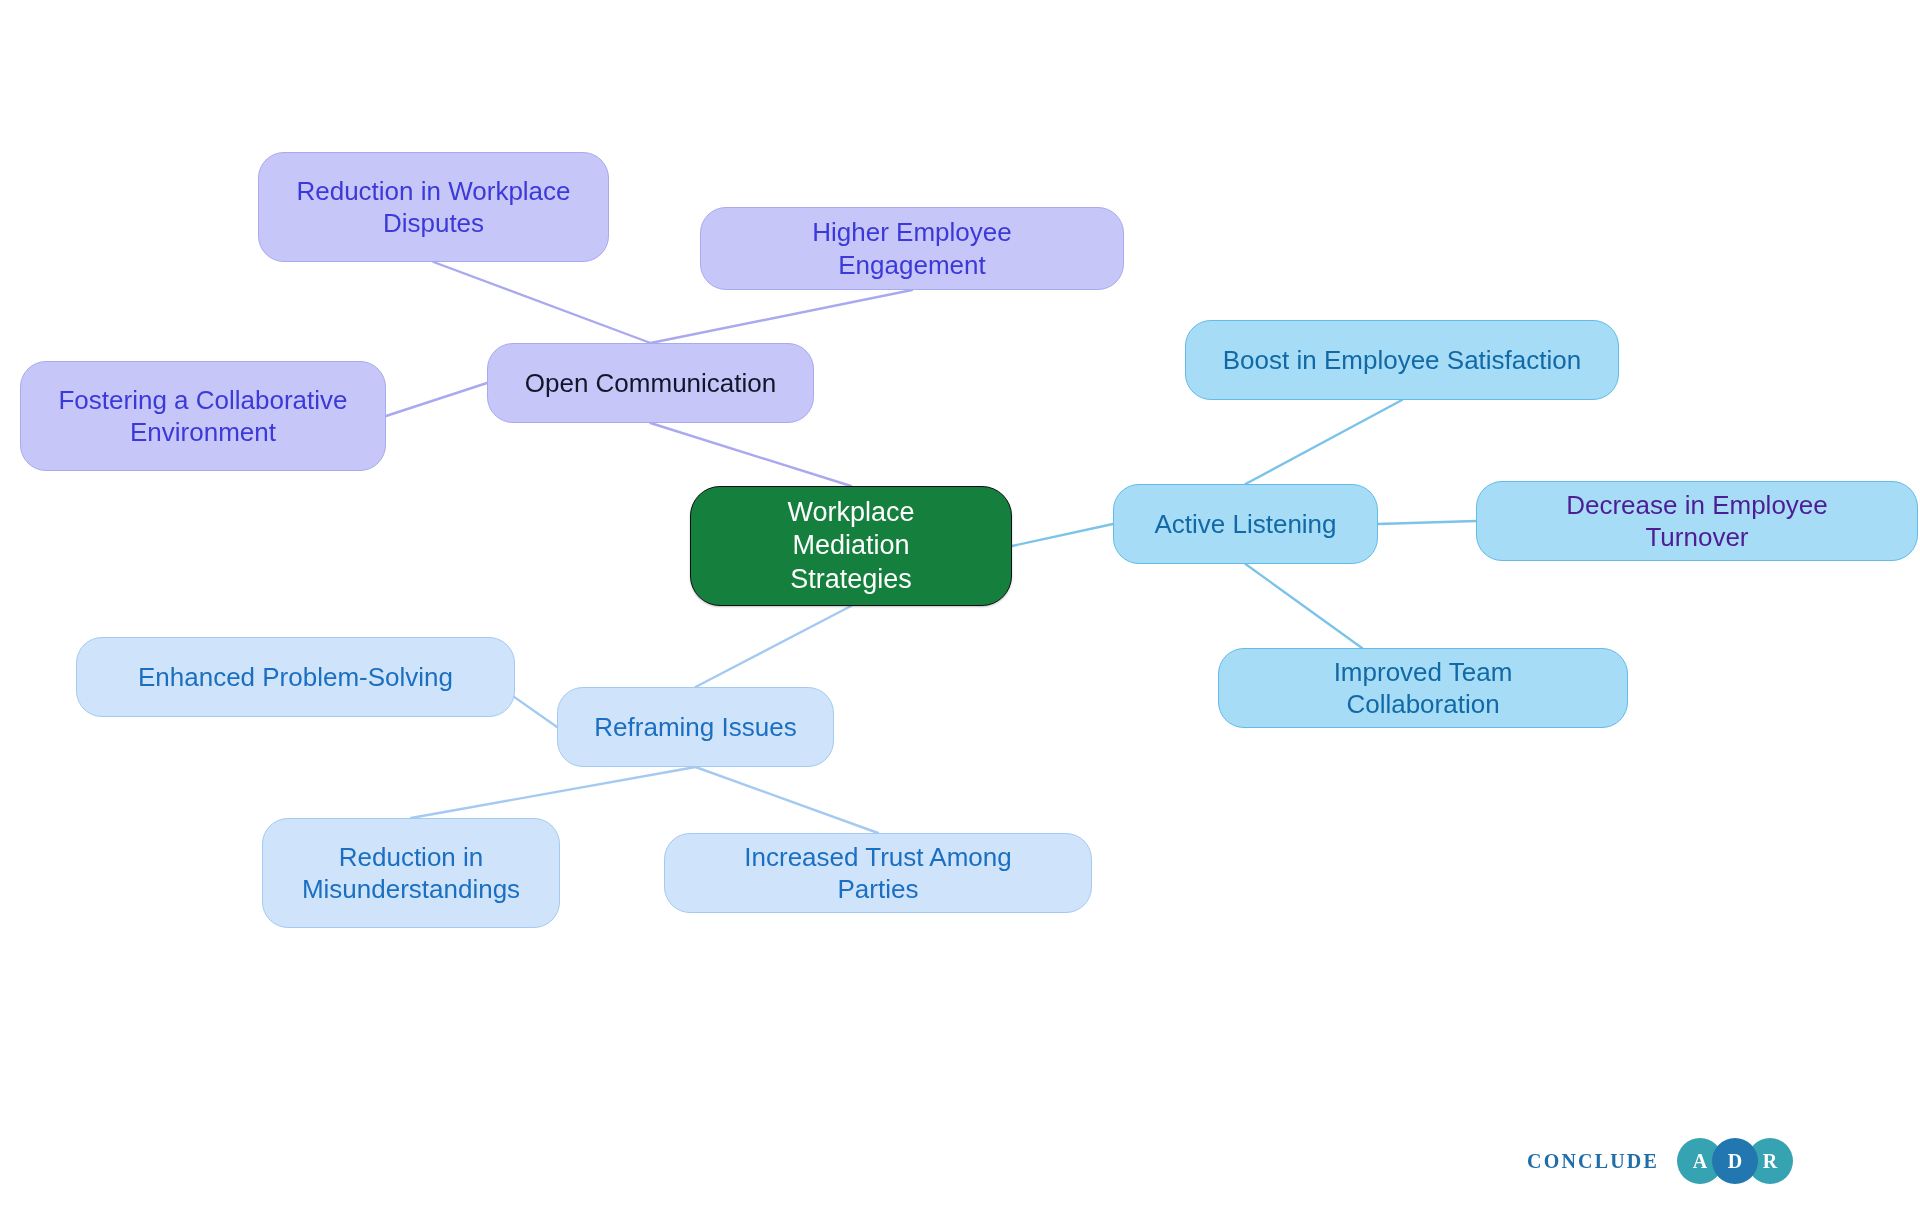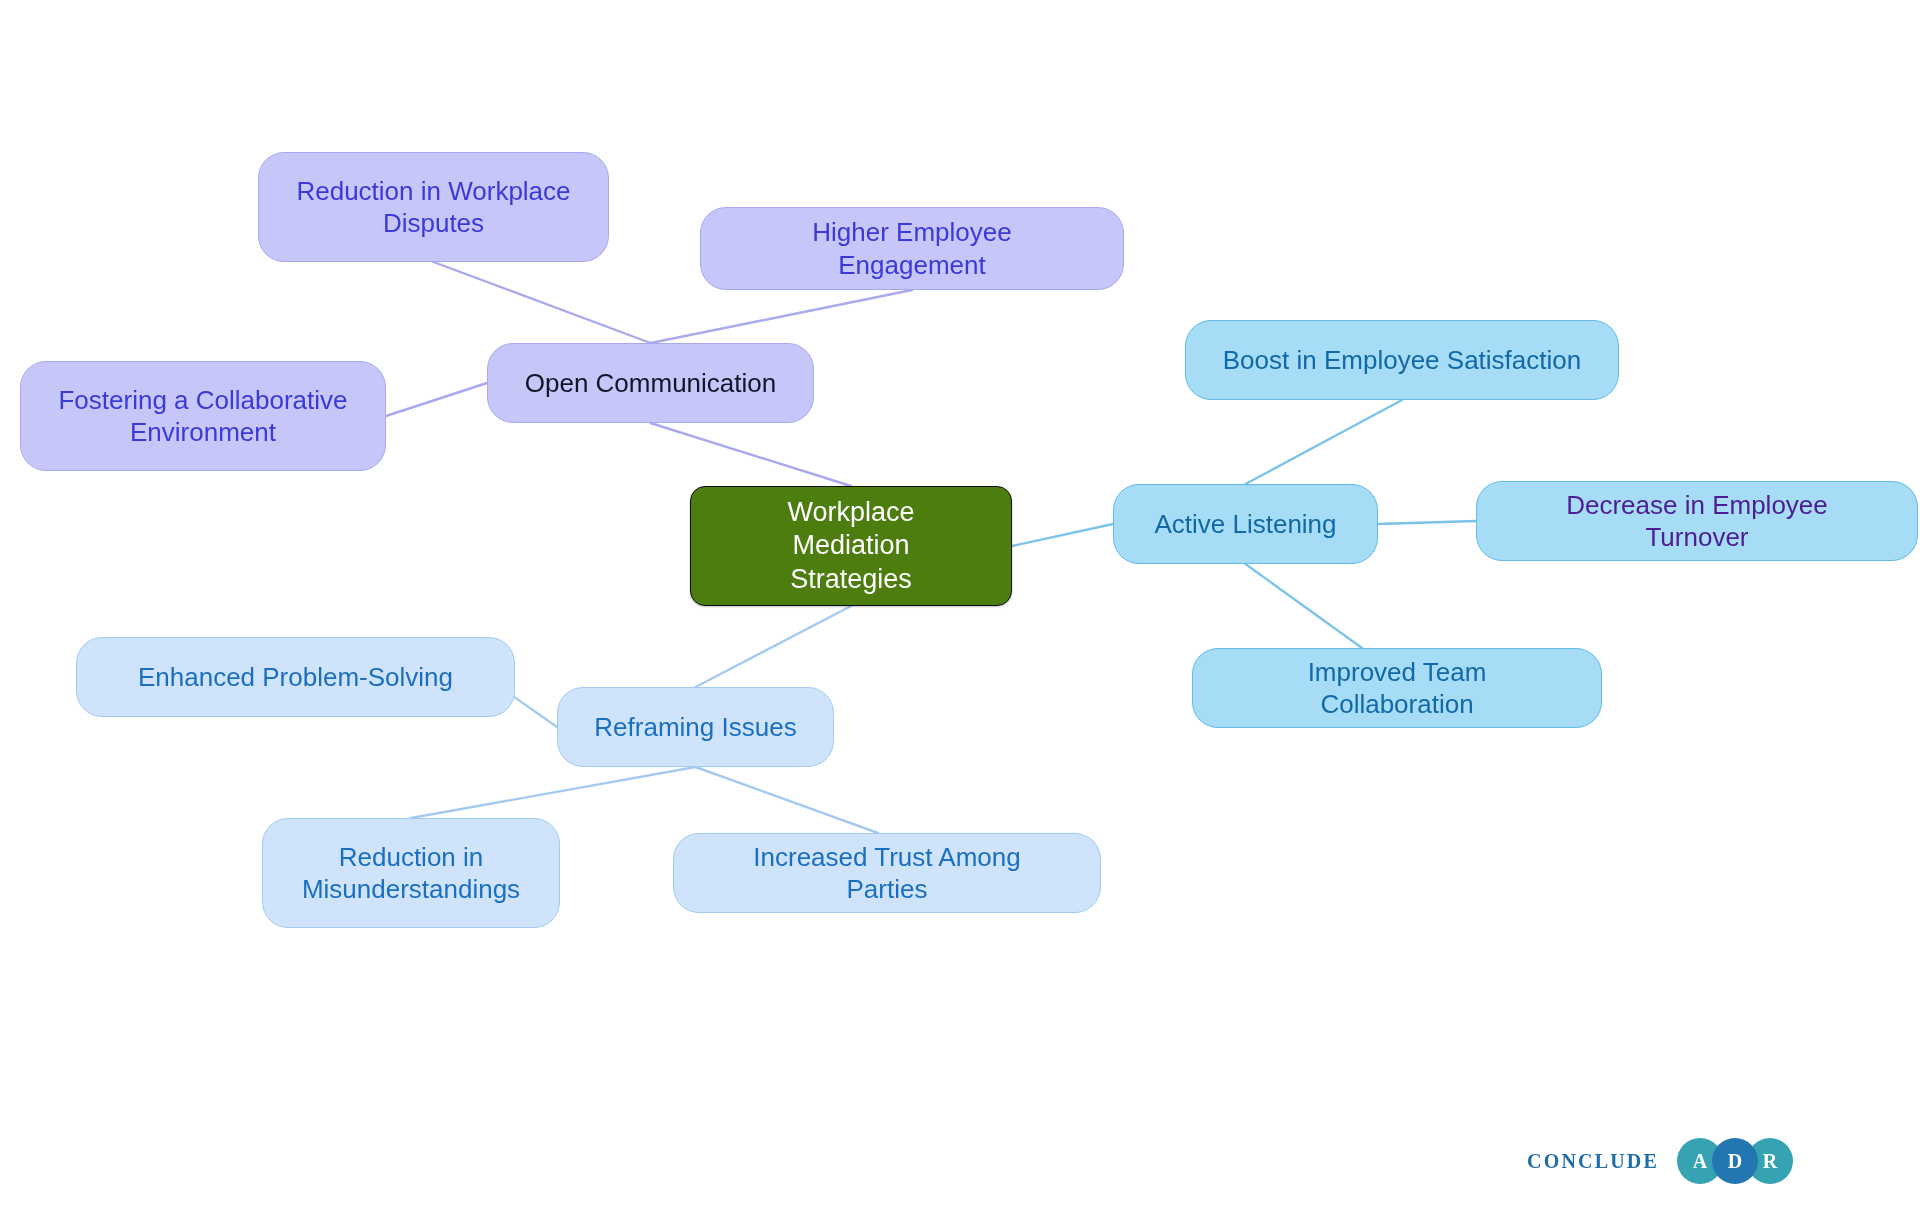--- a/index.html
+++ b/index.html
@@ -43,24 +43,24 @@
     justify-content: center;
     text-align: center;
     border-radius: 26px;
     line-height: 1.24;
     padding: 6px 36px;
     white-space: pre-line;
   }
 
   
   .node.root {
-    background: #4d7c0f;
+    background: #15803d;
     border: 1px solid #0d1117;
     color: #ffffff;
-    border-radius: 15px;
+    border-radius: 30px;
     font-size: 27px;
     box-shadow: 0 1px 2px rgba(0,0,0,0.25);
   }
 
   
   .node.purple {
     background: #c6c7f8;
     border: 1.4px solid #a9a9ef;
     color: #3b39d8;
     font-size: 26px;
@@ -154,30 +154,30 @@
 
   <div class="node purple" id="node-fostering-collaborative-environment" style="left: 20px; top: 361px; width: 366px; height: 110px; background: rgb(198, 199, 248); border-color: rgb(169, 169, 239); color: rgb(59, 57, 216);">Fostering a Collaborative
 Environment</div>
 
   <div class="node blue" id="node-active-listening" style="left: 1113px; top: 484px; width: 265px; height: 80px; background: rgb(167, 220, 247); border-color: rgb(98, 187, 232); color: rgb(17, 105, 166);">Active Listening</div>
 
   <div class="node blue" id="node-boost-employee-satisfaction" style="left: 1185px; top: 320px; width: 434px; height: 80px; background: rgb(167, 220, 247); border-color: rgb(98, 187, 232); color: rgb(17, 105, 166);">Boost in Employee Satisfaction</div>
 
   <div class="node blue" id="node-decrease-employee-turnover" style="left: 1476px; top: 481px; width: 442px; height: 80px; background: rgb(167, 220, 247); border-color: rgb(98, 187, 232); color: #4c1d95;">Decrease in Employee Turnover</div>
 
-  <div class="node blue" id="node-improved-team-collaboration" style="left: 1192px; top: 648px; width: 410px; height: 80px; background: rgb(167, 220, 247); border-color: rgb(98, 187, 232); color: rgb(17, 105, 166);">Improved Team Collaboration</div>
+  <div class="node blue" id="node-improved-team-collaboration" style="left: 1218px; top: 648px; width: 410px; height: 80px; background: rgb(167, 220, 247); border-color: rgb(98, 187, 232); color: rgb(17, 105, 166);">Improved Team Collaboration</div>
 
   <div class="node paleblue" id="node-reframing-issues" style="left: 557px; top: 687px; width: 277px; height: 80px; background: rgb(207, 228, 251); border-color: rgb(164, 202, 241); color: rgb(27, 111, 192);">Reframing Issues</div>
 
   <div class="node paleblue" id="node-enhanced-problem-solving" style="left: 76px; top: 637px; width: 439px; height: 80px; background: rgb(207, 228, 251); border-color: rgb(164, 202, 241); color: rgb(27, 111, 192);">Enhanced Problem-Solving</div>
 
   <div class="node paleblue" id="node-reduction-misunderstandings" style="left: 262px; top: 818px; width: 298px; height: 110px; background: rgb(207, 228, 251); border-color: rgb(164, 202, 241); color: rgb(27, 111, 192);">Reduction in
 Misunderstandings</div>
 
-  <div class="node paleblue" id="node-increased-trust-among-parties" style="left: 664px; top: 833px; width: 428px; height: 80px; background: rgb(207, 228, 251); border-color: rgb(164, 202, 241); color: rgb(27, 111, 192); margin-left: 9px;">Increased Trust Among Parties</div>
+  <div class="node paleblue" id="node-increased-trust-among-parties" style="left: 664px; top: 833px; width: 428px; height: 80px; background: rgb(207, 228, 251); border-color: rgb(164, 202, 241); color: rgb(27, 111, 192);">Increased Trust Among Parties</div>
 
   <div id="logo">
     <div class="wordmark">CONCLUDE</div>
     <div class="circles">
       <div class="dot a">A</div>
       <div class="dot d">D</div>
       <div class="dot r">R</div>
     </div>
   </div>
 

